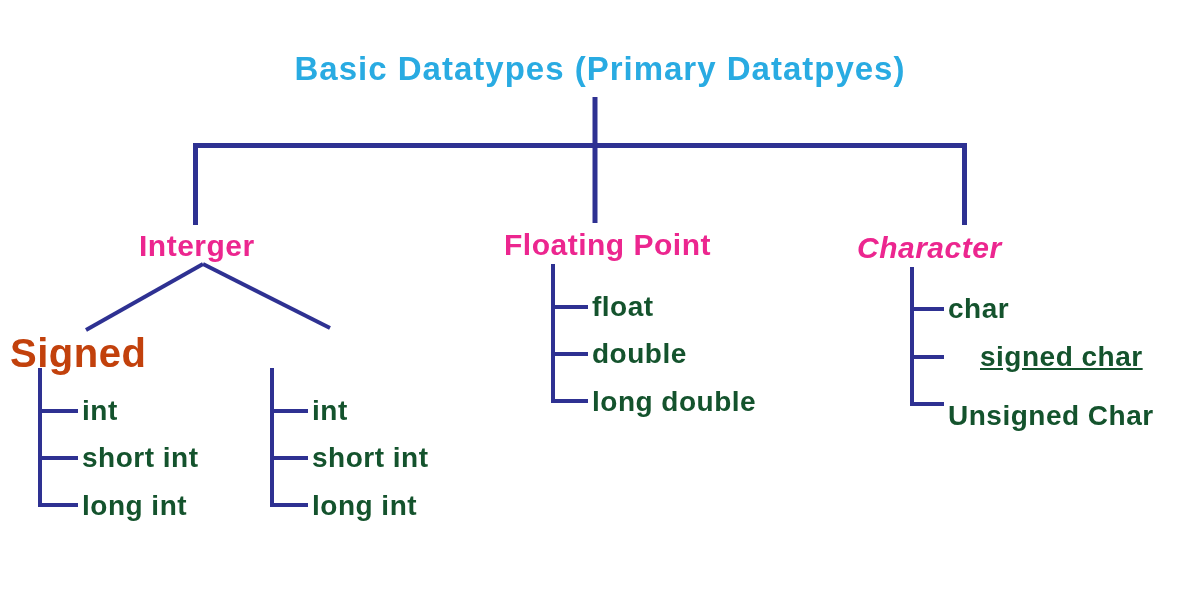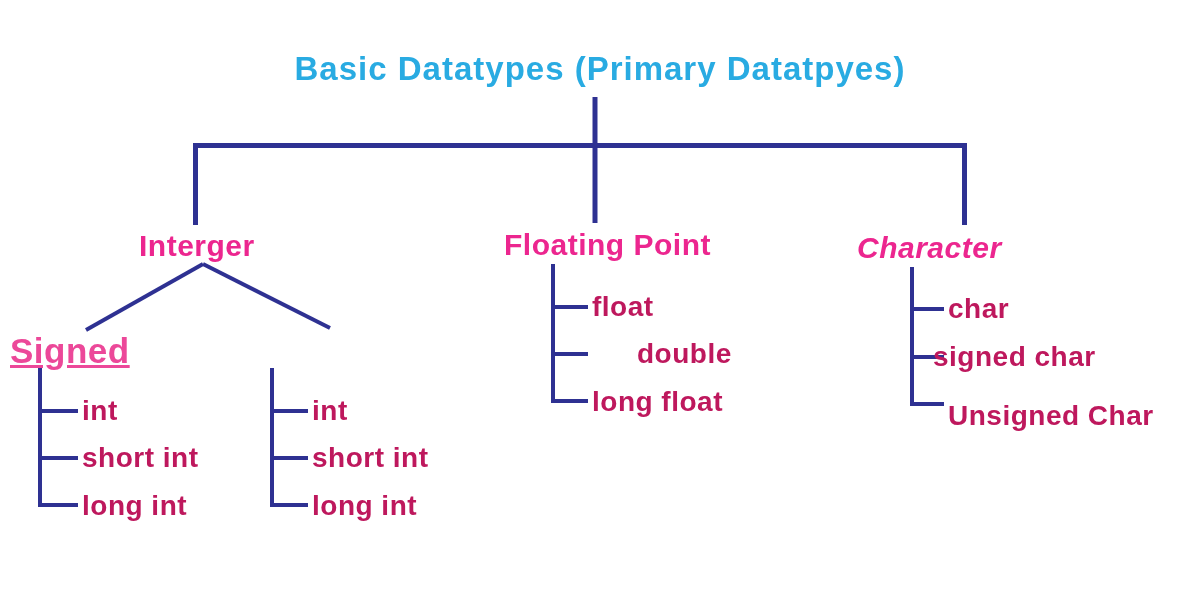--- a/index.html
+++ b/index.html
@@ -36,44 +36,43 @@
     text-align: center;
     font-size: 33px;
     color: #29abe2;
     letter-spacing: 1px;
   }
   .branch {
     font-size: 30px;
     color: #ec268f;
   }
   .subbranch {
-    font-size: 35px;
-    color: #ec4899;
-    text-decoration: underline;
+    font-size: 40px;
+    color: #c2410c;
   }
   .leaf {
     font-size: 28px;
-    color: #be185d;
+    color: #14532d;
   }
   .b-interger   { left: 139px; top: 231px; }
   .b-floating   { left: 504px; top: 230px; }
   .b-character  { left: 857px; top: 233px; font-style: italic; }
   .s-signed     { left: 10px;  top: 333px; }
   .s-unsigned   { left: 251px; top: 333px; }
   .leaf-sg-0 { left: 82px;  top: 397px; }
   .leaf-sg-1 { left: 82px;  top: 444px; }
   .leaf-sg-2 { left: 82px;  top: 492px; }
   .leaf-us-0 { left: 312px; top: 397px; }
   .leaf-us-1 { left: 312px; top: 444px; }
   .leaf-us-2 { left: 312px; top: 492px; }
   .leaf-fp-0 { left: 592px; top: 293px; }
-  .leaf-fp-1 { left: 592px; top: 340px; margin-left: 45px; }
+  .leaf-fp-1 { left: 592px; top: 340px; }
   .leaf-fp-2 { left: 592px; top: 388px; }
   .leaf-ch-0 { left: 948px; top: 295px; }
-  .leaf-ch-1 { left: 933px; top: 343px; }
+  .leaf-ch-1 { left: 980px; top: 343px; text-decoration: underline; }
   .leaf-ch-2 { left: 948px; top: 391px; margin-top: 11px; }
 </style>
 </head>
 <body>
 
 <div id="canvas">
 
   <svg id="connectors" viewBox="0 0 1200 600" xmlns="http://www.w3.org/2000/svg">
     <g stroke="#2e3192" fill="none" stroke-linecap="butt">
 
@@ -120,19 +119,19 @@
   <div class="lbl leaf leaf-sg-0">int</div>
   <div class="lbl leaf leaf-sg-1">short int</div>
   <div class="lbl leaf leaf-sg-2">long int</div>
 
   <div class="lbl leaf leaf-us-0">int</div>
   <div class="lbl leaf leaf-us-1">short int</div>
   <div class="lbl leaf leaf-us-2">long int</div>
 
   <div class="lbl leaf leaf-fp-0">float</div>
   <div class="lbl leaf leaf-fp-1">double</div>
-  <div class="lbl leaf leaf-fp-2">long float</div>
+  <div class="lbl leaf leaf-fp-2">long double</div>
 
   <div class="lbl leaf leaf-ch-0">char</div>
   <div class="lbl leaf leaf-ch-1">signed char</div>
   <div class="lbl leaf leaf-ch-2">Unsigned Char</div>
 
 </div>
 
 </body></html>

